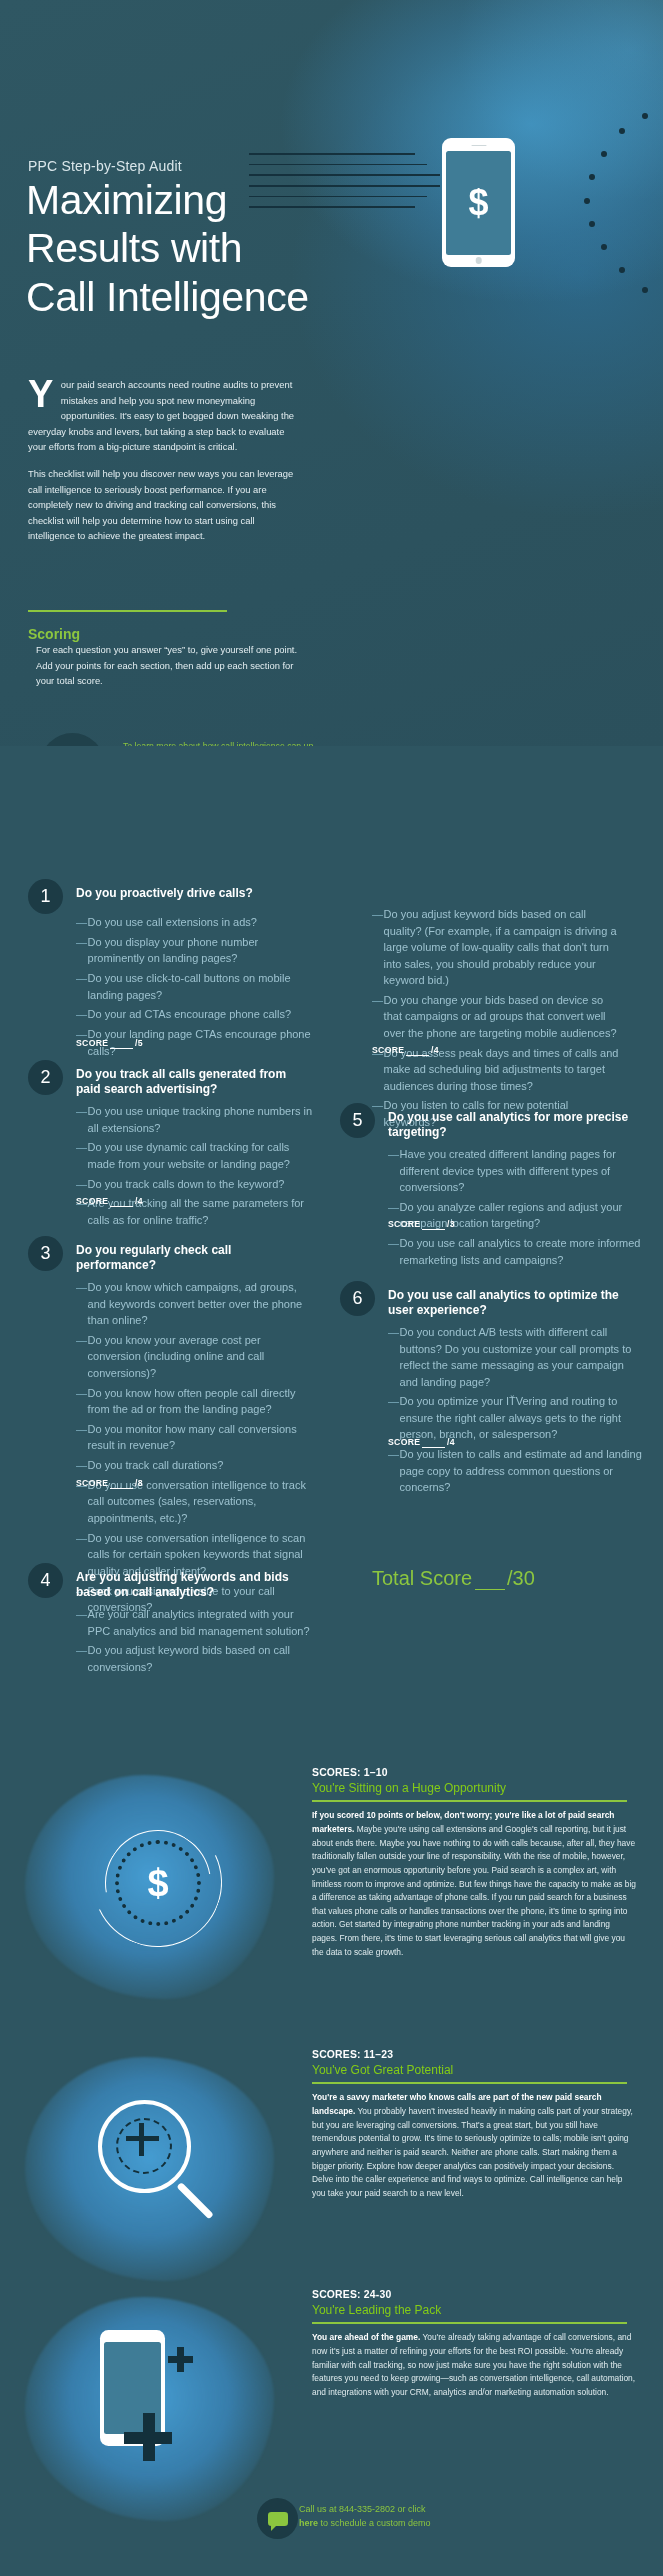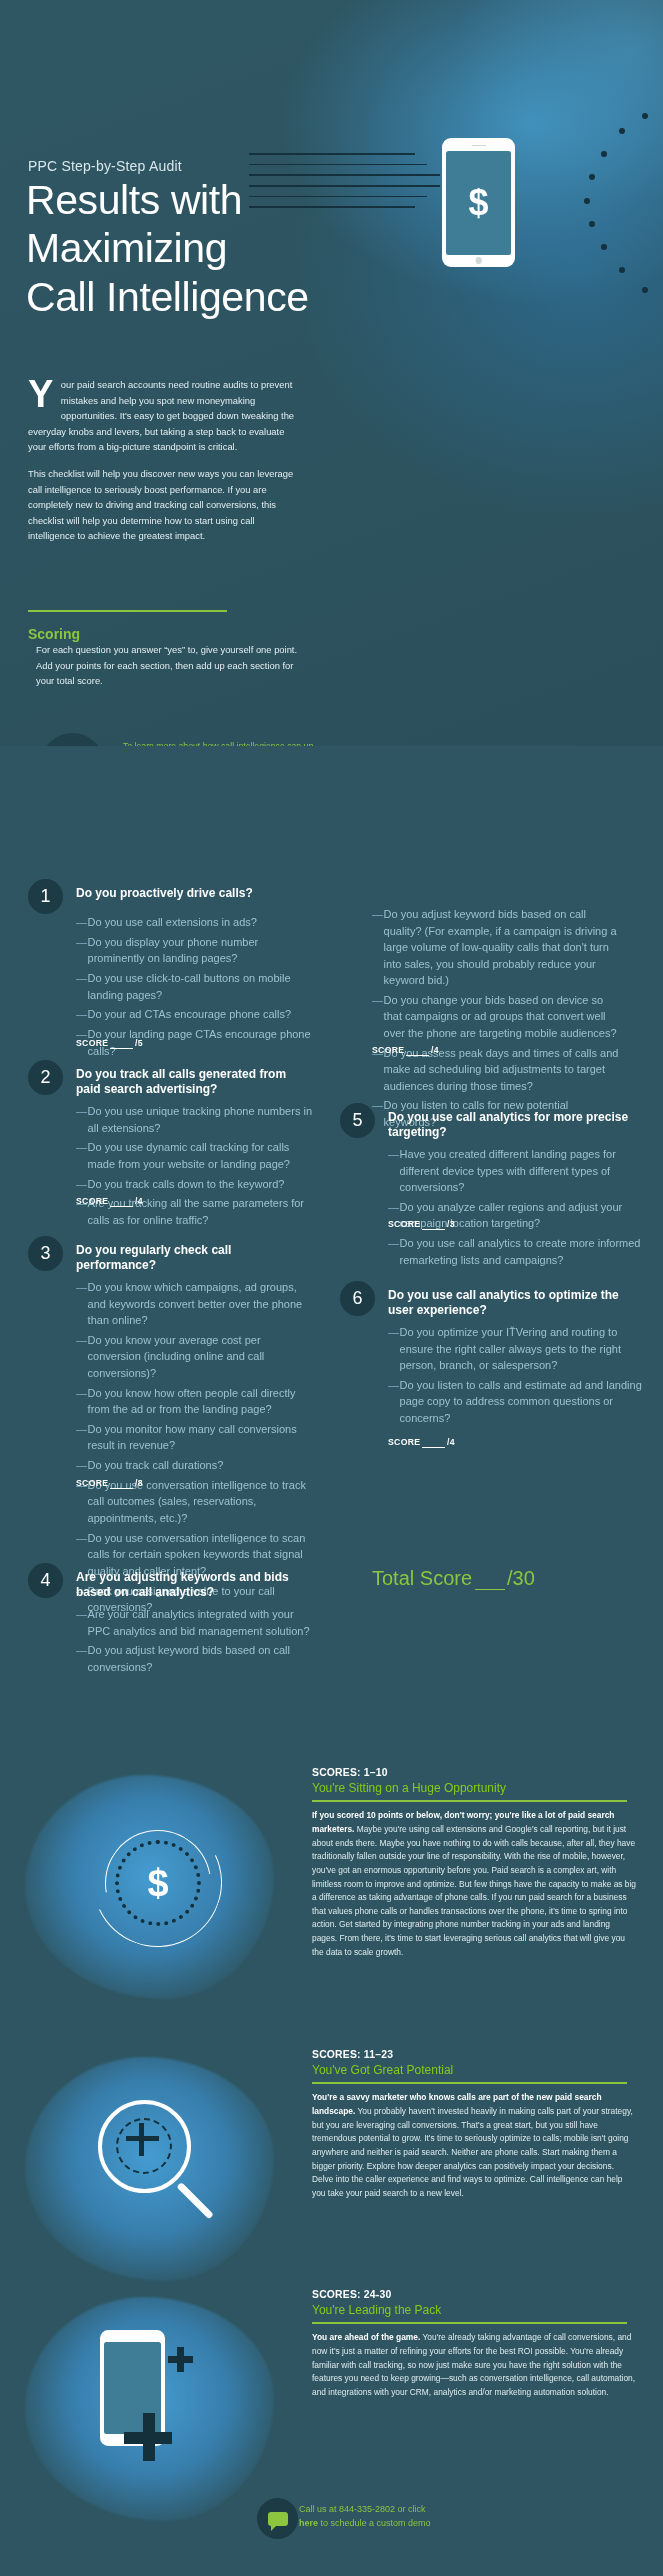--- a/index.html
+++ b/index.html
@@ -264,22 +264,22 @@
       <div class="dot" style="left:68px; top:88px"></div>
       <div class="dot" style="left:80px; top:111px"></div>
       <div class="dot" style="left:98px; top:134px"></div>
       <div class="dot" style="left:121px; top:-20px"></div>
       <div class="dot" style="left:121px; top:154px"></div>
     </div>
 
     <div class="hero-kicker">PPC Step-by-Step Audit</div>
 
     <h1 class="hero-title">
+      <span>Maximizing</span>
       <span>Results with</span>
-      <span>Maximizing</span>
       <span>Call Intelligence</span>
     </h1>
 
     <div class="intro">
       <p><span class="dropcap">Y</span><span>our paid search accounts need routine audits to prevent mistakes and help you spot new moneymaking opportunities. It's easy to get bogged down tweaking the everyday knobs and levers, but taking a step back to evaluate your efforts from a big-picture standpoint is critical.</span></p>
       <p>This checklist will help you discover new ways you can leverage call intelligence to seriously boost performance. If you are completely new to driving and tracking call conversions, this checklist will help you determine how to start using call intelligence to achieve the greatest impact.</p>
     </div>
 
     <div class="rule"></div>
     <div class="scoring-h">Scoring</div>
@@ -372,20 +372,21 @@
     </div>
     <div class="q-score" style="top:116px">
       <span>SCORE</span><span class="blank"></span><span>/3</span>
     </div>
   </div>
 
   <div class="q" style="left:340px; top:1281px;">
     <div class="q-badge">6</div>
     <div class="q-title" style="width:249px">Do you use call analytics to optimize the user experience?</div>
     <div class="q-list" style="top:43px; width:257px">
+      <div class="q-item">Do you conduct A/B tests with different call buttons? Do you customize your call prompts to reflect the same messaging as your campaign and landing page?</div>
       <div class="q-item">Do you optimize your IT̆Vering and routing to ensure the right caller always gets to the right person, branch, or salesperson?</div>
       <div class="q-item">Do you listen to calls and estimate ad and landing page copy to address common questions or concerns?</div>
     </div>
     <div class="q-score" style="top:156px">
       <span>SCORE</span><span class="blank"></span><span>/4</span>
     </div>
   </div>
 
   <div class="total">
     <span>Total Score</span><span class="blank"></span><span>/30</span>

